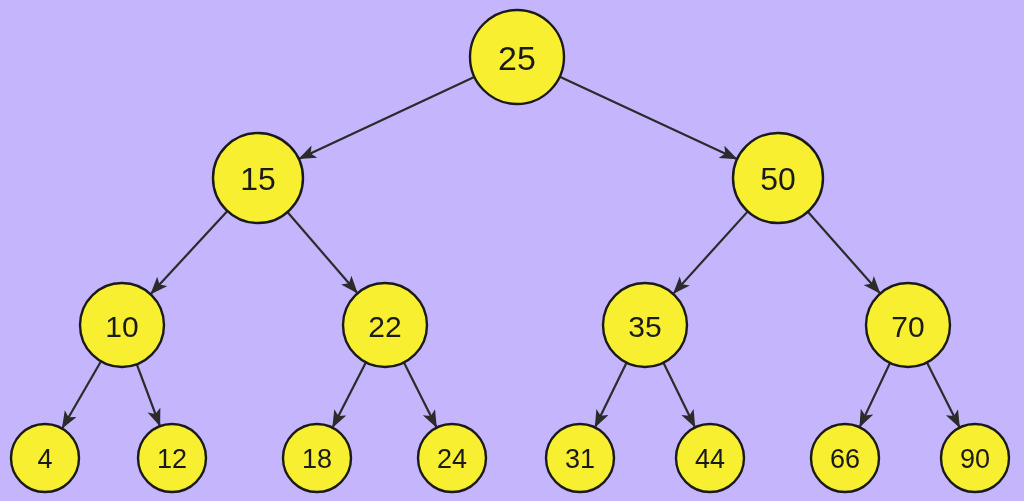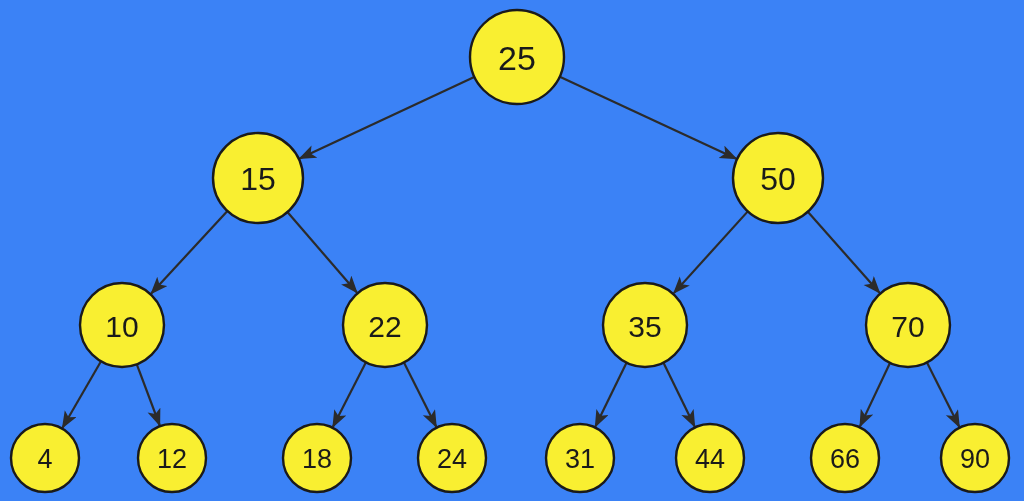--- a/index.html
+++ b/index.html
@@ -7,21 +7,21 @@
     padding: 0;
     background: #ffffff;
   }
   body {
     font-family: "Liberation Sans", sans-serif;
   }
   #canvas {
     position: relative;
     width: 1024px;
     height: 501px;
-    background: #3b82f6;
+    background: #c4b5fd;
     overflow: hidden;
   }
   #tree-svg {
     position: absolute;
     top: 0;
     left: 0;
     width: 1024px;
     height: 501px;
     display: block;
   }

